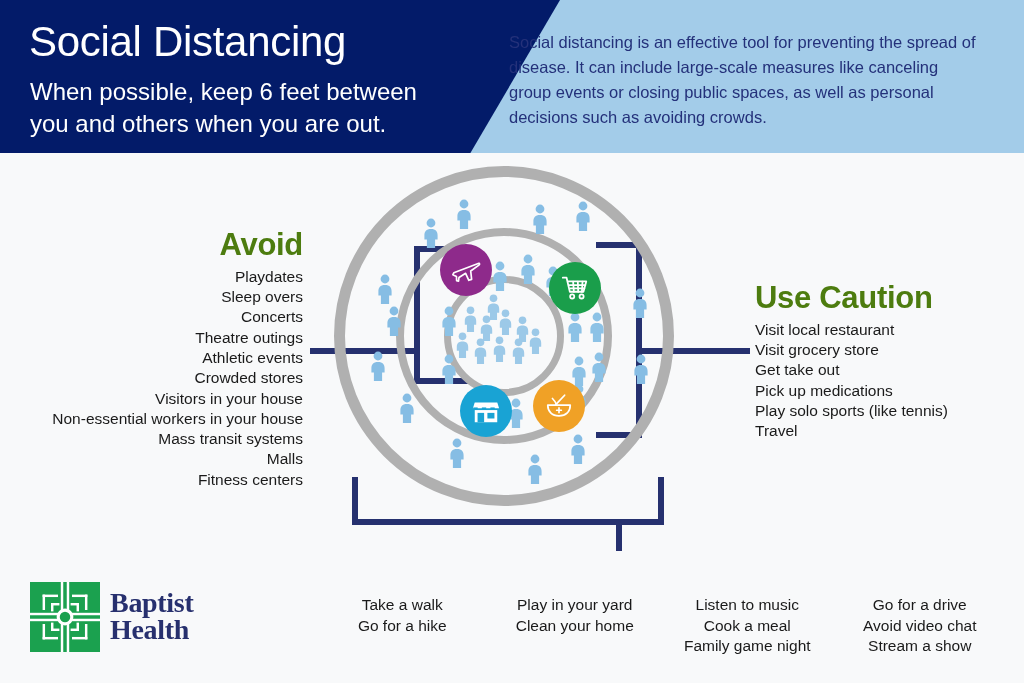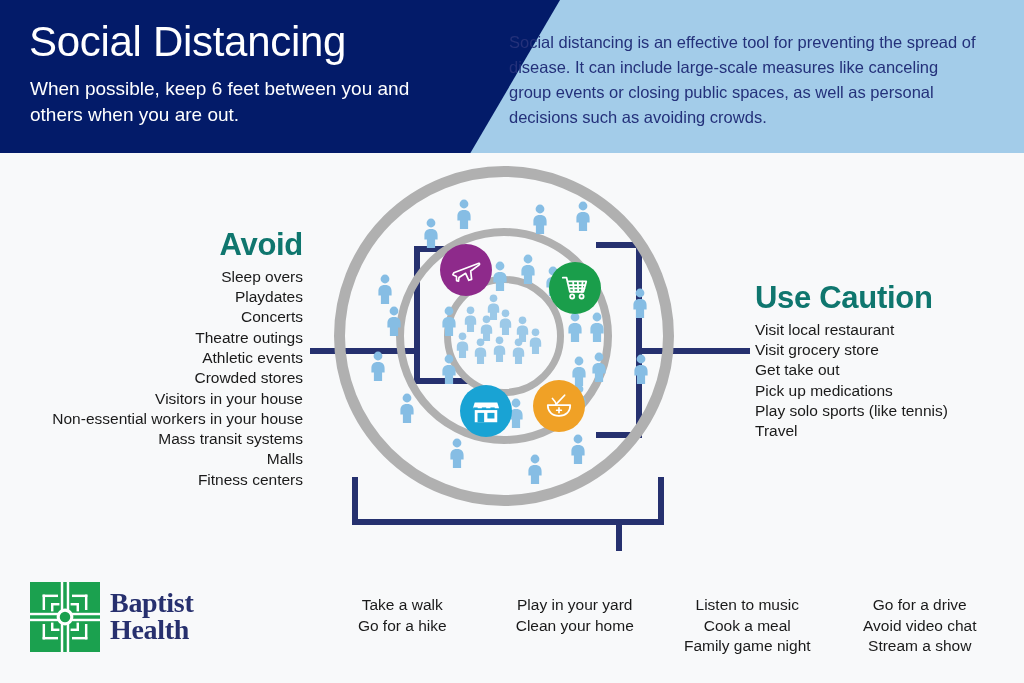--- a/index.html
+++ b/index.html
@@ -49,21 +49,21 @@
     font-size: 42px;
     font-weight: 400;
     letter-spacing: -0.3px;
     line-height: 1.05;
   }
   .header-sub {
     position: absolute;
     left: 30px; top: 76px;
     width: 390px;
     color: #ffffff;
-    font-size: 19px;
+    font-size: 24px;
     font-weight: 400;
     line-height: 1.35;
   }
   .header-body {
     position: absolute;
     left: 509px; top: 30px;
     width: 470px;
     color: #24317a;
     font-size: 16.5px;
     line-height: 1.52;
@@ -125,21 +125,21 @@
   }
   .usecaution-block {
     position: absolute;
     left: 755px; top: 281px;
     width: 265px;
     text-align: left;
   }
   .heading {
     font-size: 31px;
     font-weight: 700;
-    color: #0f766e;
+    color: #4d7c0f;
     line-height: 1.12;
     margin: 0 0 4px 0;
     letter-spacing: -0.3px;
   }
   .listitem {
     font-size: 15.5px;
     color: #1a1a1a;
     line-height: 1.31;
     white-space: nowrap;
   }
@@ -196,22 +196,22 @@
   <div class="header">
     <div class="header-light"></div>
     <div class="header-dark"></div>
     <div class="header-title">Social Distancing</div>
     <div class="header-sub">When possible, keep 6 feet between you and others when you are out.</div>
     <div class="header-body">Social distancing is an effective tool for preventing the spread of disease. It can include large-scale measures like canceling group events or closing public spaces, as well as personal decisions such as avoiding crowds.</div>
   </div>
 
   <div class="avoid-block">
     <div class="heading">Avoid</div>
+    <div class="listitem">Playdates</div>
     <div class="listitem">Sleep overs</div>
-    <div class="listitem">Playdates</div>
     <div class="listitem">Concerts</div>
     <div class="listitem">Theatre outings</div>
     <div class="listitem">Athletic events</div>
     <div class="listitem">Crowded stores</div>
     <div class="listitem">Visitors in your house</div>
     <div class="listitem">Non-essential workers in your house</div>
     <div class="listitem">Mass transit systems</div>
     <div class="listitem">Malls</div>
     <div class="listitem">Fitness centers</div>
   </div>

